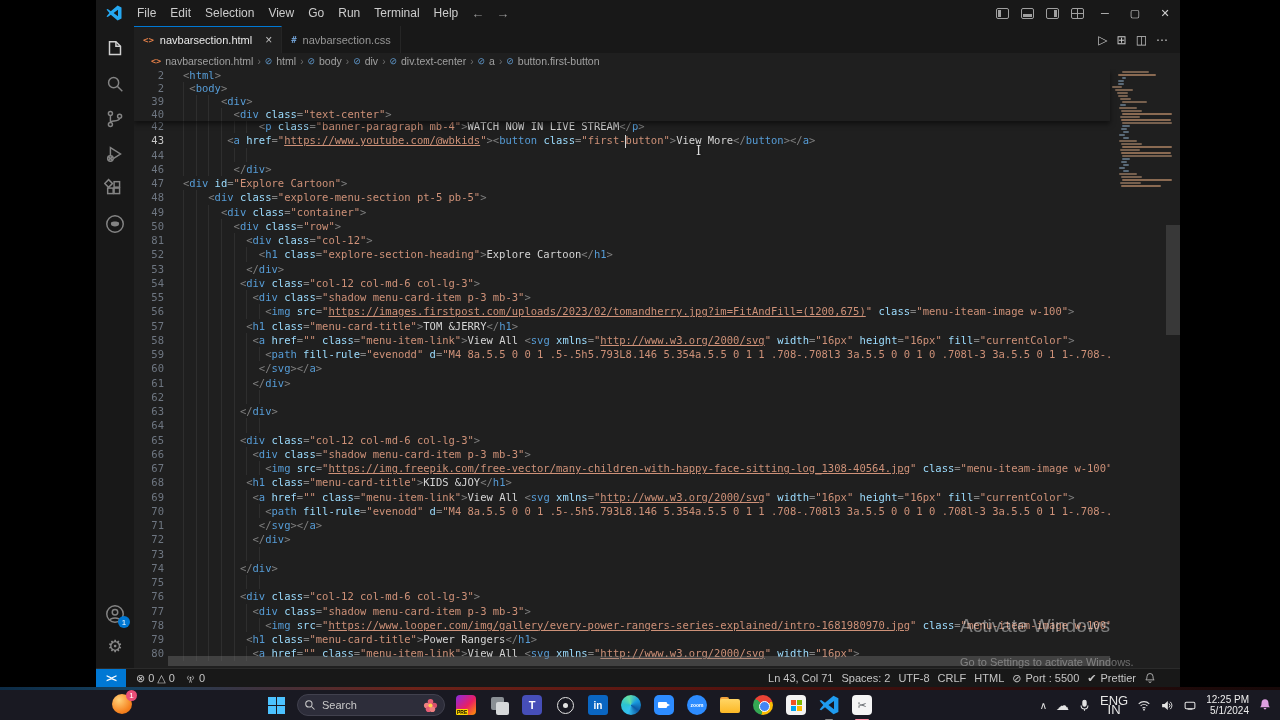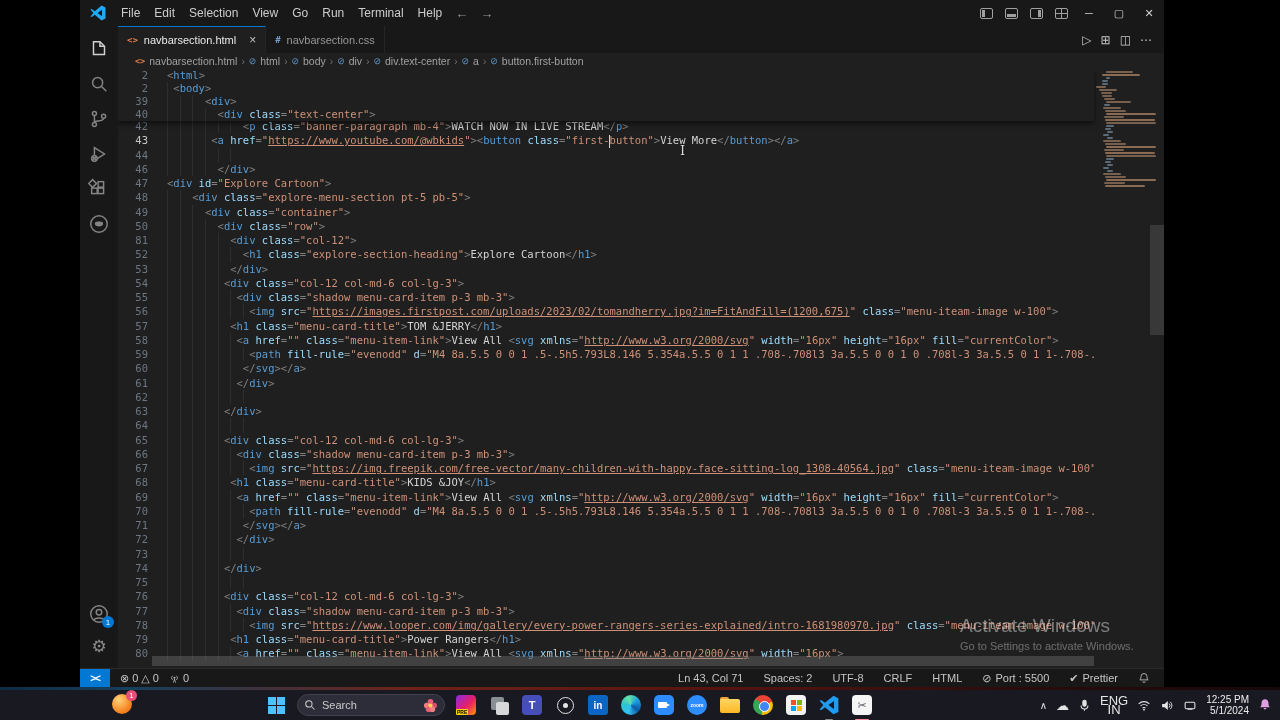--- a/index.html
+++ b/index.html
@@ -1,19 +1,19 @@
 <!DOCTYPE html>
 <html><head>
 <meta charset="utf-8">
 <style>
 *{margin:0;padding:0;box-sizing:border-box}
 html,body{width:1280px;height:720px;overflow:hidden}
 body{background:#000;font-family:"Liberation Sans",sans-serif;position:relative;color:#ccc}
 
-#window{position:absolute;left:80px;top:0;width:1084px;height:687px;background:#1f1f1f}
+#window{position:absolute;left:96px;top:0;width:1084px;height:687px;background:#1f1f1f}
 
 #titlebar{position:absolute;left:0;top:0;right:0;height:26px;background:#181818;display:flex;align-items:center}
 #vslogo{width:16px;height:16px;margin:0 8px 0 10px;flex:0 0 auto}
 #menus{display:flex;align-items:center}
 .menu-item{font-size:12px;color:#cccccc;padding:0 7px;cursor:default}
 .nav-arrow{font-size:13px;color:#9a9a9a;padding:0 6px}
 #cmdcenter{position:absolute;left:355px;top:4px;width:412px;height:18px;background:#222225;border:1px solid #3c3c42;border-radius:5px;display:flex;align-items:center;justify-content:center;gap:5px}
 #cmdcenter span{font-size:11px;color:#b4b4b4}
 #win-controls{position:absolute;right:0;top:0;height:26px;display:flex;align-items:center}
 .lt{width:13px;height:11px;border:1px solid #a0a0a0;border-radius:2px;position:relative;display:inline-block;margin:0 6px}
@@ -55,27 +55,27 @@
 #hscroll{position:absolute;left:34px;top:587px;width:942px;height:10px;background:rgba(121,121,121,.38)}
 #minimap{position:absolute;left:978px;top:2px;width:54px;bottom:0}
 .mm{height:2px;margin-bottom:1px;border-radius:1px}
 #vscroll{position:absolute;left:1032px;top:0;width:14px;bottom:0}
 #vthumb{position:absolute;left:0;top:156px;width:14px;height:110px;background:rgba(121,121,121,.28)}
 #ibeam{position:absolute;left:562px;top:74px;color:#dcdcdc;font-family:"DejaVu Serif",serif;font-size:13px;text-shadow:0 0 2px #000}
 
 #statusbar{position:absolute;left:0;right:0;bottom:0;height:19px;background:#181818;border-top:1px solid #2b2b2b;display:flex;align-items:center;font-size:11px;color:#c5c5c5}
 #remote{width:30px;height:100%;background:#0078d4;color:#fff;display:flex;align-items:center;justify-content:center;font-size:10px;font-weight:bold;letter-spacing:-1px}
 .sb-group{display:flex;align-items:center;gap:3px;margin-left:10px}
-#sb-right{margin-left:auto;display:flex;align-items:center;gap:20px;padding-right:14px}
+#sb-right{margin-left:auto;display:flex;align-items:center;gap:8px;padding-right:24px}
 .sb-item{display:flex;align-items:center;gap:4px;white-space:nowrap}
 
 #strip{position:absolute;left:0;top:687px;width:1280px;height:3px;background:linear-gradient(90deg,#0d2b45 0%,#16405e 10%,#6e2319 32%,#58140f 55%,#2a0c0c 80%,#170808 100%)}
 #watermark{position:absolute;left:960px;top:615px;pointer-events:none;z-index:40}
 #wm1{font-size:19px;color:rgba(255,255,255,.42);font-weight:300}
-#wm2{font-size:11px;color:rgba(255,255,255,.34);margin-top:3px}
+#wm2{font-size:11px;color:rgba(255,255,255,.34);margin-top:19px}
 
 #taskbar{position:absolute;left:0;top:690px;width:1280px;height:30px;background:#191922;display:flex;align-items:center}
 #tb-badge-app{position:absolute;left:112px;top:4px;width:22px;height:22px}
 #tb-badge-app .circ{width:20px;height:20px;border-radius:50%;background:radial-gradient(circle at 35% 30%,#ffd27a,#f6821f 65%,#d96a10)}
 #tb-badge-app .nbadge{position:absolute;right:-3px;top:-4px;background:#e94e77;color:#fff;font-size:8px;min-width:11px;height:11px;border-radius:6px;display:flex;align-items:center;justify-content:center}
 #tb-center{position:absolute;left:264px;top:3px;display:flex;align-items:center;gap:9px}
 .tb-ic{width:24px;height:24px;display:flex;align-items:center;justify-content:center;position:relative}
 #start-ic{display:grid;grid-template-columns:8px 8px;grid-template-rows:8px 8px;gap:1px}
 #start-ic i{background:#4cc2ff}
 #tb-search{width:148px;height:22px;border-radius:11px;background:#2d2d3a;border:1px solid #41414e;display:flex;align-items:center;gap:6px;padding:0 6px}

